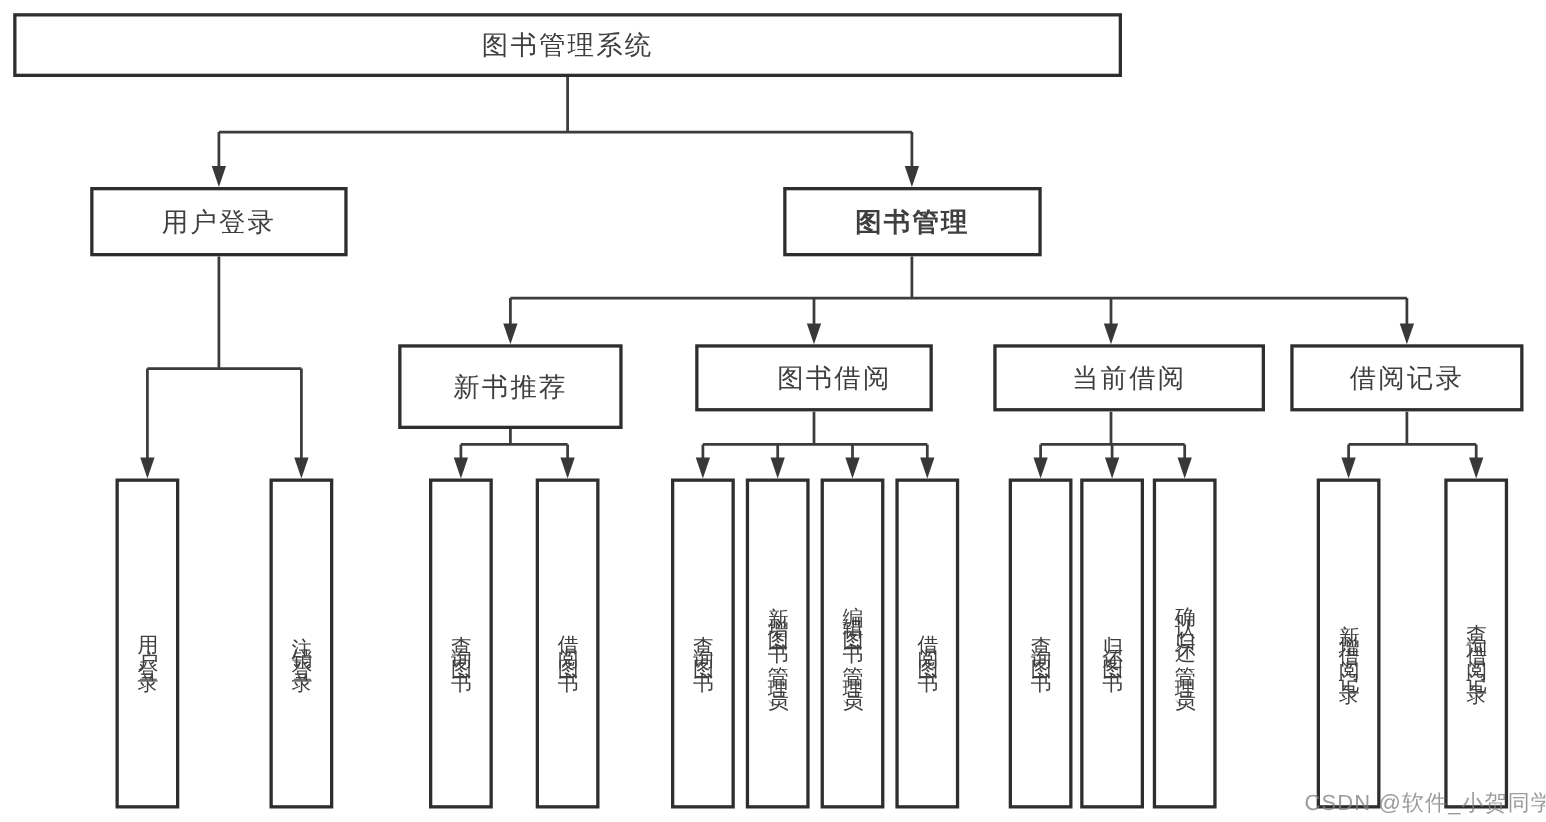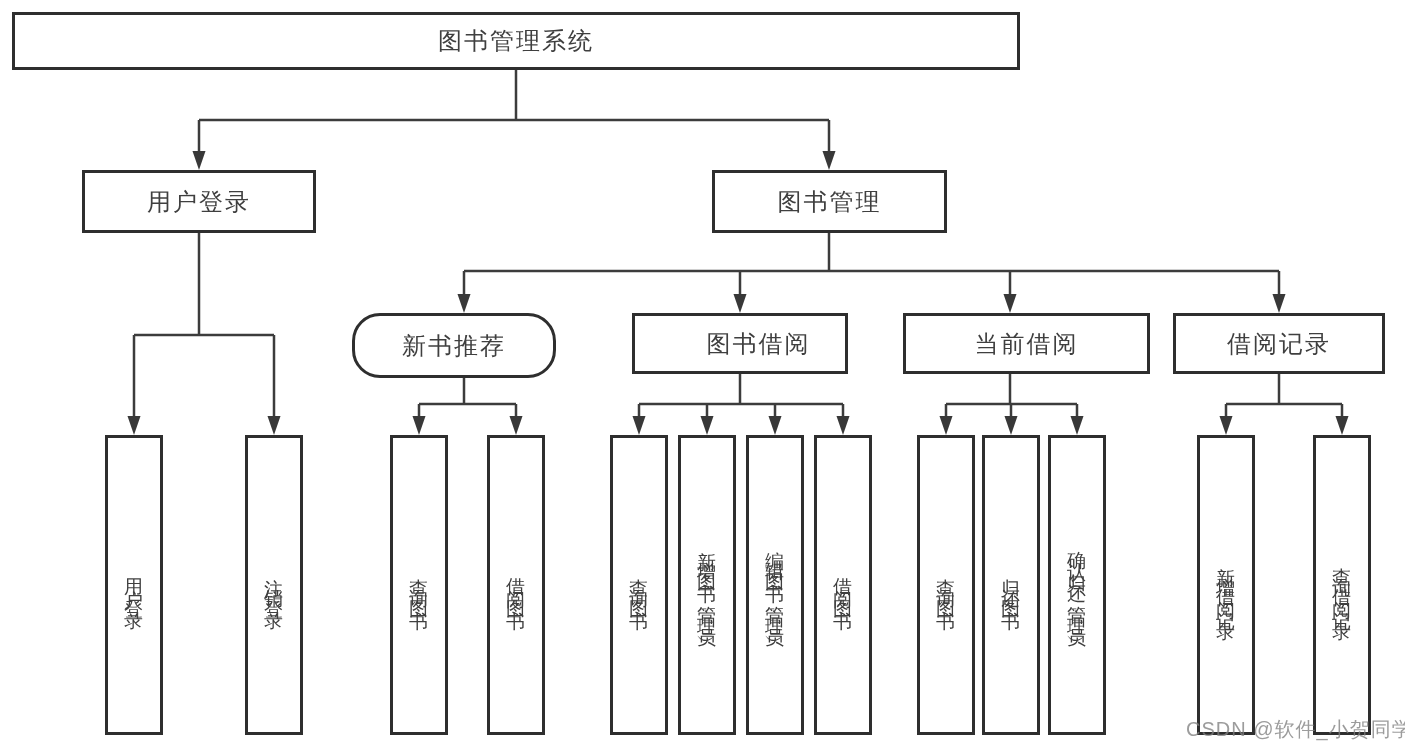--- a/index.html
+++ b/index.html
@@ -24,22 +24,22 @@
     box-sizing: border-box;
     display: flex;
     align-items: center;
     justify-content: center;
     color: #3f3f3f;
     z-index: 2;
   }
   .h-box { font-size: 24px; letter-spacing: 2px; white-space: nowrap; justify-content: center; }
   .root-box   { left: 12px;   top: 12px;  width: 1008px; height: 58px; }
   .lvl2-login { left: 82px;   top: 170px; width: 234px;  height: 63px; }
-  .lvl2-mgmt  { left: 712px;  top: 170px; width: 235px;  height: 63px; }
-  .sec0 { left: 352px;  top: 313px; width: 204px; height: 65px; border-radius: 28px; }
+  .lvl2-mgmt  { left: 712px;  top: 170px; width: 235px;  height: 63px; font-weight: bold; }
+  .sec0 { left: 362px;  top: 313px; width: 204px; height: 77px; }
   .sec1 { left: 632px;  top: 313px; width: 216px; height: 61px; padding-left: 37px; }
   .sec2 { left: 903px;  top: 313px; width: 247px; height: 61px; }
   .sec3 { left: 1173px; top: 313px; width: 212px; height: 61px; }
   .leaf {
     top: 435px;
     width: 58px;
     height: 300px;
     font-size: 19px;
   }
   .leaf .vtext {

